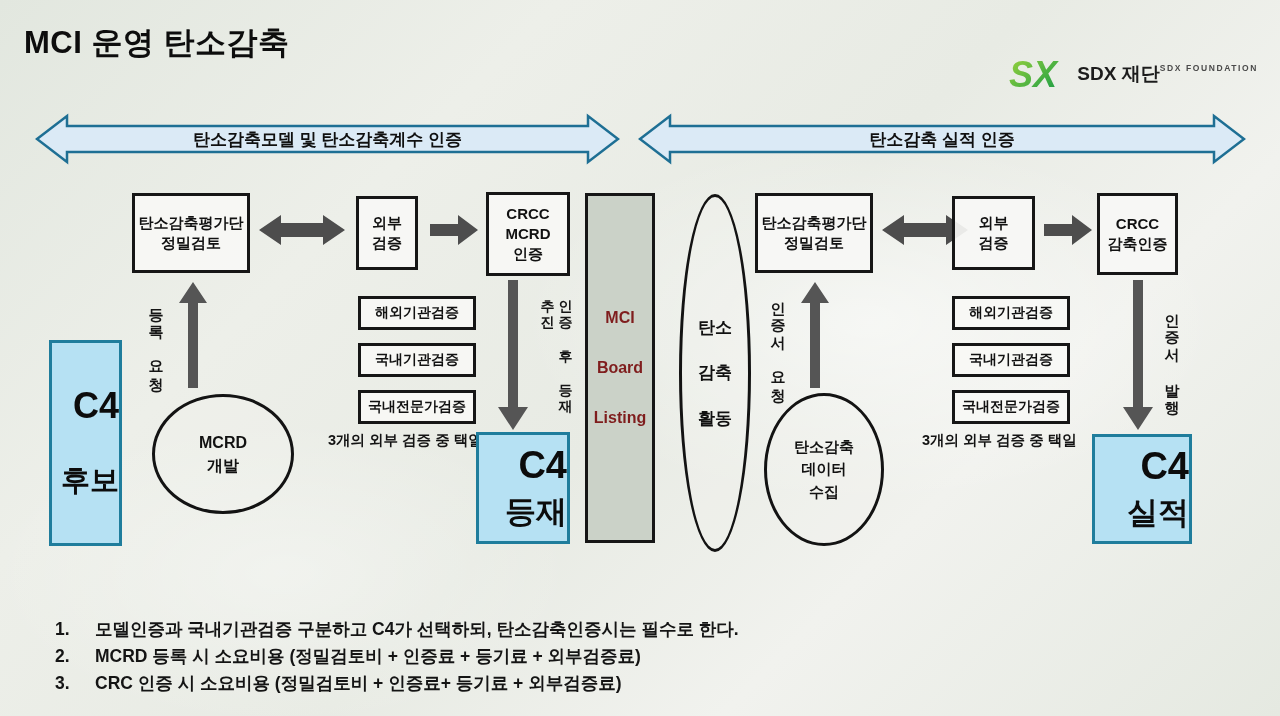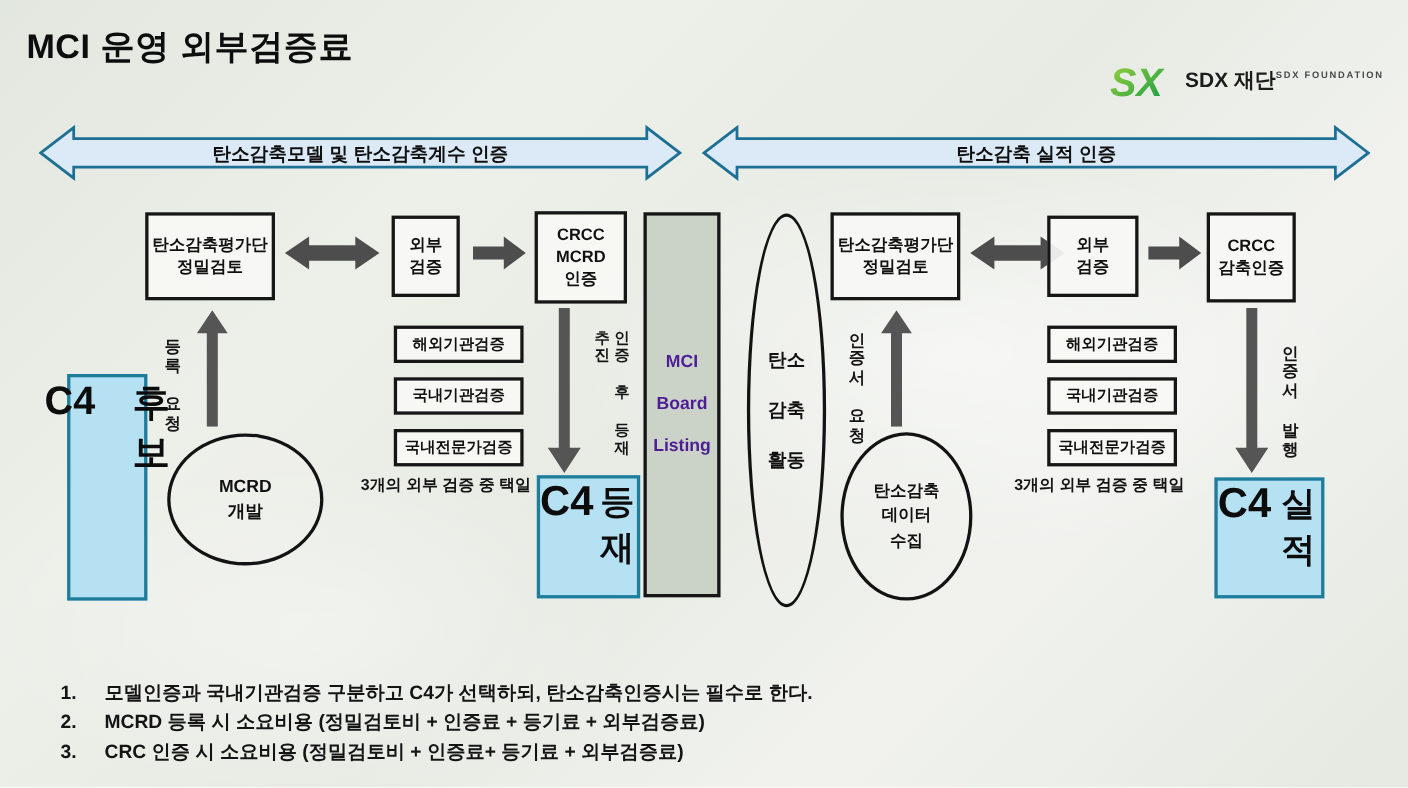--- a/index.html
+++ b/index.html
@@ -24,46 +24,46 @@
     font-size:17px;font-weight:800;color:#101010;}
   
   .wbox{background:rgba(247,247,245,.92);border:3px solid #161616;
     display:flex;flex-direction:column;align-items:center;justify-content:center;
     font-weight:800;color:#111;text-align:center;box-sizing:border-box;}
   .wbox .ln{line-height:1.35;}
   .smallrow{background:rgba(247,247,245,.92);border:3px solid #161616;
     display:flex;align-items:center;justify-content:center;
     font-size:14px;font-weight:800;color:#111;box-sizing:border-box;}
   .c4box{background:#b6e1f3;border:3px solid #1f7d9c;box-sizing:border-box;
-    display:flex;flex-direction:row;align-items:flex-start;justify-content:center;
-    color:#0c0c0c;text-align:center;margin-left:12px;}
+    display:flex;flex-direction:column;align-items:flex-end;justify-content:center;
+    color:#0c0c0c;text-align:center;}
   .c4-top{font-weight:800;}
   .c4-bottom{font-weight:800;}
   .board{background:#cbd2c8;border:3px solid #161616;box-sizing:border-box;
-    display:flex;flex-direction:column;align-items:center;justify-content:center;gap:20px;
-    font-size:16px;font-weight:800;color:#4c1d95;}
+    display:flex;flex-direction:column;align-items:center;justify-content:center;gap:32px;
+    font-size:16px;font-weight:800;color:#7f1d1d;}
   .ellipse{border:3px solid #131313;border-radius:50%;box-sizing:border-box;
     display:flex;flex-direction:column;align-items:center;justify-content:center;
     font-weight:800;color:#111;text-align:center;background:rgba(243,244,240,.25);}
   .vlabel{writing-mode:vertical-rl;text-orientation:upright;letter-spacing:2px;
     font-weight:800;color:#151515;display:flex;align-items:center;justify-content:center;}
   .note-diagram{font-size:15px;font-weight:800;color:#131313;line-height:1.4;}
   .options-note{font-size:14.5px;font-weight:800;color:#131313;}
   
   .notes{display:flex;flex-direction:column;gap:1px;}
   .note-row{display:flex;font-size:17.5px;font-weight:800;color:#141414;line-height:26px;}
   .note-num{width:40px;flex:0 0 40px;}
   .arrow-svg{display:block;}
 </style>
 </head>
 <body>
 
 <div class="stage">
 
-  <div class="abs title" style="left:24px;top:22px;">MCI 운영 외부검증료</div>
+  <div class="abs title" style="left:24px;top:22px;">MCI 운영 탄소감축</div>
 
   <div class="abs logo" style="right:22px;top:16px;margin-top:35px;">
     <svg class="arrow-svg" width="60" height="46" viewBox="0 0 60 46">
       <defs>
         <linearGradient id="lg" x1="0" y1="0" x2="1" y2="1">
           <stop offset="0" stop-color="#9ed43c"></stop>
             <stop offset="1" stop-color="#149a46"></stop>
         </linearGradient>
       </defs>
       <text x="1" y="36" font-family="Liberation Sans, DejaVu Sans, sans-serif" font-size="36" font-weight="bold" font-style="italic" fill="url(#lg)">SX</text>
@@ -119,21 +119,21 @@
 
   <div class="abs ellipse" style="left:152px;top:394px;width:142px;height:120px;font-size:16px;line-height:1.45;">
     <span>MCRD</span>
     <span>개발</span>
   </div>
   <div class="abs note-diagram" style="left:158px;top:521px;width:190px;">
   </div>
 
   <div class="abs c4box" style="left:49px;top:340px;width:73px;height:206px;gap:34px;">
     <span class="c4-top" style="font-size:36px;">C4</span>
-    <span class="c4-bottom" style="font-size:34px;">후보</span>
+    <span class="c4-bottom" style="font-size:29px;">후보</span>
   </div>
 
   <div class="abs smallrow" style="left:358px;top:296px;width:118px;height:34px;">해외기관검증</div>
   <div class="abs smallrow" style="left:358px;top:343px;width:118px;height:34px;">국내기관검증</div>
   <div class="abs smallrow" style="left:358px;top:390px;width:118px;height:34px;">국내전문가검증</div>
   <div class="abs options-note" style="left:328px;top:431px;">3개의 외부 검증 중 택일</div>
 
   <svg class="abs arrow-svg" style="left:497px;top:280px;" width="32" height="150" viewBox="0 0 32 150">
     <polygon points="16,150 1,127 11,127 11,0 21,0 21,127 31,127" fill="#555555"></polygon>
   </svg>

